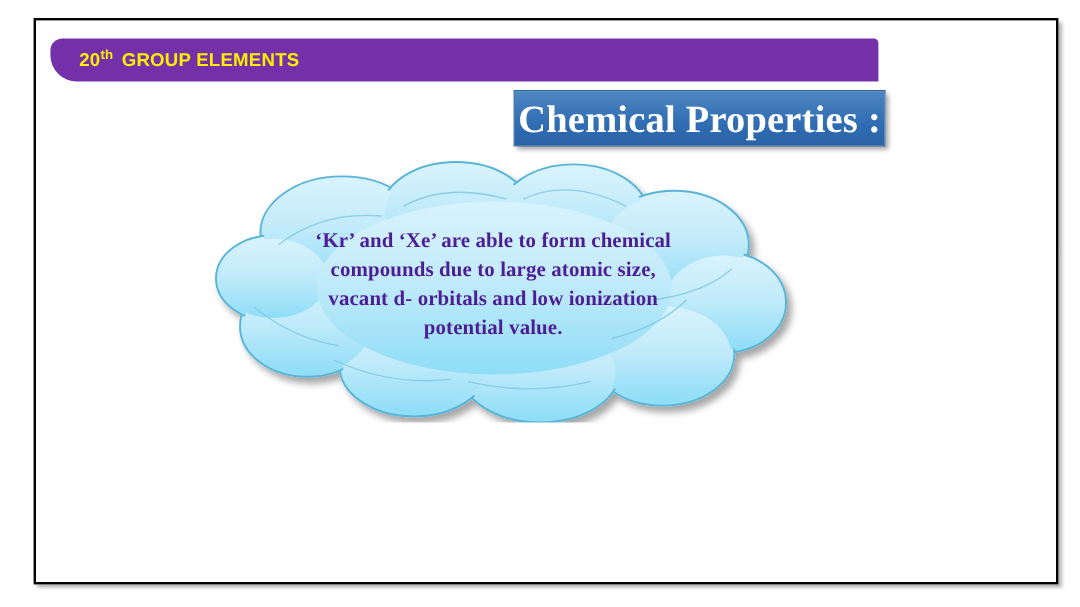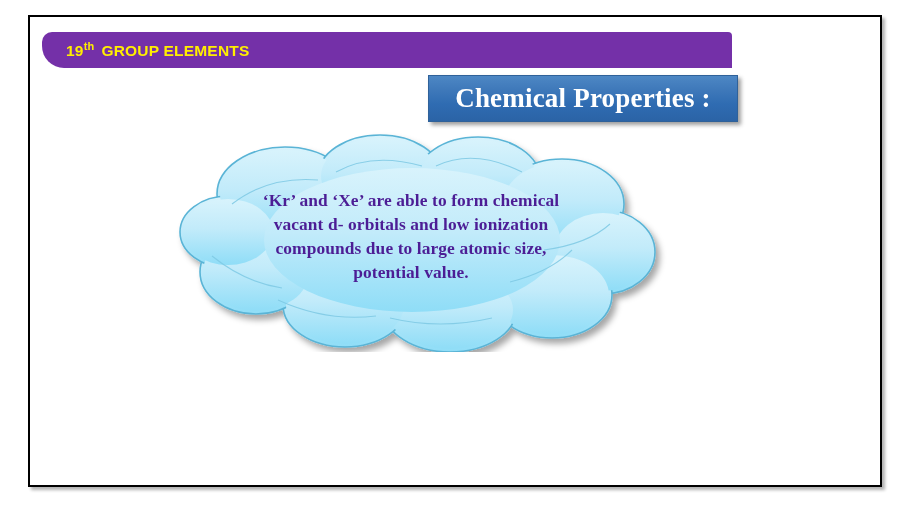--- a/index.html
+++ b/index.html
@@ -108,21 +108,21 @@
         #2b63a6 100%);
     box-shadow: 3px 3px 4px rgba(0,0,0,0.38);
     display: flex;
     align-items: center;
     justify-content: center;
   }
   .blue-plate-text {
     color: #ffffff;
     font-family: "Liberation Serif", serif;
     font-weight: bold;
-    font-size: 27px;
+    font-size: 32px;
     letter-spacing: 0.2px;
     white-space: nowrap;
     line-height: 1;
   }
 
   
   .cloud-wrap {
     position: absolute;
     left: 110px;
     top: 115px;
@@ -151,21 +151,21 @@
     letter-spacing: 0.1px;
   }
 </style>
 </head>
 <body>
 
 <div class="slide-frame">
 
   <div class="title-banner">
     <div class="title-banner-text">
-      <span>19</span><span class="sup">th</span><span class="gap"></span><span>GROUP ELEMENTS</span>
+      <span>20</span><span class="sup">th</span><span class="gap"></span><span>GROUP ELEMENTS</span>
     </div>
   </div>
 
 
   <div class="blue-plate">
     <span class="blue-plate-text">Chemical Properties :</span>
   </div>
 
   <div class="cloud-wrap">
     <svg class="cloud-svg" viewBox="0 0 540 220" xmlns="http://www.w3.org/2000/svg">
@@ -217,19 +217,19 @@
         <path d="M404 118 Q448 112 470 92"></path>
         <path d="M370 150 Q410 140 432 118"></path>
         <path d="M250 186 Q300 198 352 186"></path>
         <path d="M138 168 Q186 190 236 184"></path>
         <path d="M72 124 Q104 150 142 156"></path>
       </g>
     </svg>
 
     <div class="cloud-text">
       <div>‘Kr’ and ‘Xe’ are able to form chemical</div>
+      <div>compounds due to large atomic size,</div>
       <div>vacant d- orbitals and low ionization</div>
-      <div>compounds due to large atomic size,</div>
       <div>potential value.</div>
     </div>
   </div>
 
 </div>
 
 </body></html>

